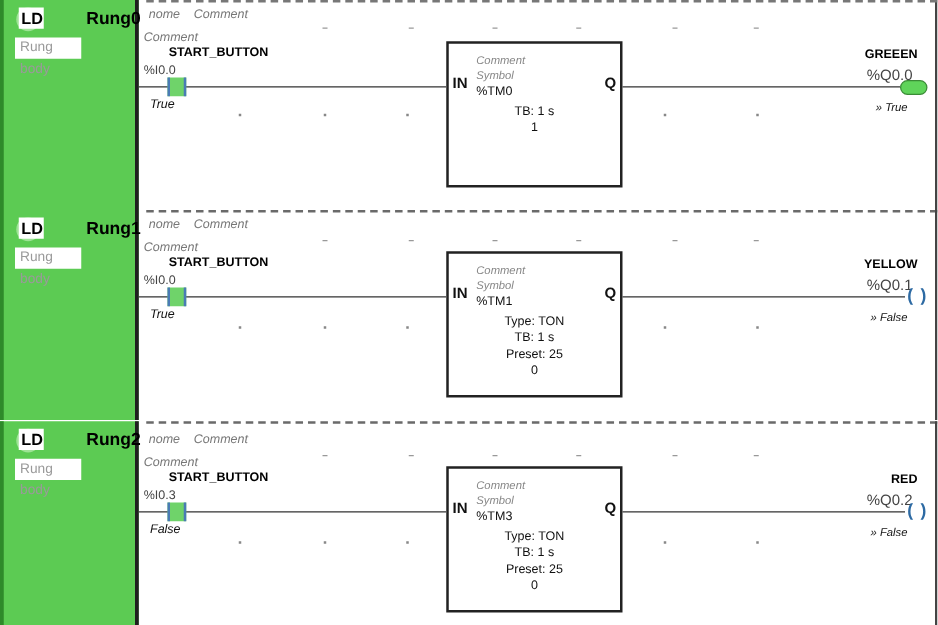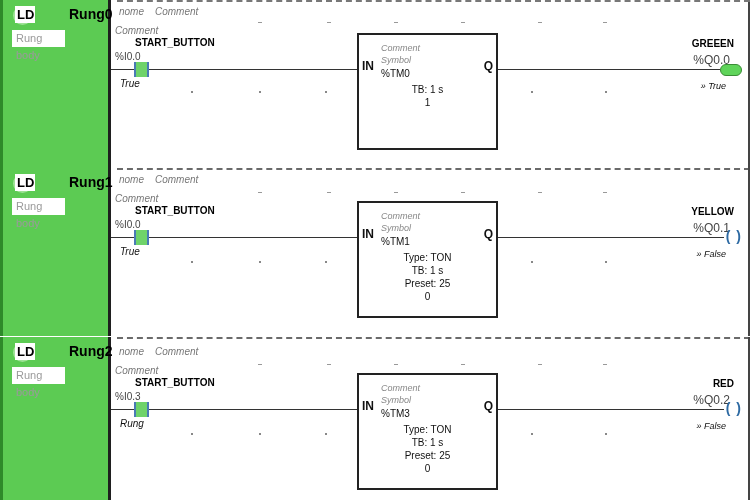--- a/index.html
+++ b/index.html
@@ -207,21 +207,21 @@
     <div class="dash-top"></div>
     <div class="right-rail"></div>
     <span class="rung-label" style="top:9px;">nome</span>
     <span class="rung-comment" style="top:9px;">Comment</span>
 
     <span class="contact-comment" style="top:28px;">Comment</span>
     <span class="contact-symbol" style="top:40px;">START_BUTTON</span>
     <span class="contact-addr" style="top:54px;">%I0.3</span>
     <div class="wire" style="left:0;width:246px;top:72px;"></div>
     <div class="contact" style="top:65px;"></div>
-    <span class="contact-state" style="top:81px;">Rung</span>
+    <span class="contact-state" style="top:81px;">False</span>
 
     <div class="dot" style="left:80px;top:96px;"></div>
     <div class="dot" style="left:148px;top:96px;"></div>
     <div class="dot" style="left:214px;top:96px;"></div>
     <div class="dot" style="left:420px;top:96px;"></div>
     <div class="dot" style="left:494px;top:96px;"></div>
     <div class="tick" style="left:147px;top:27px;"></div>
     <div class="tick" style="left:216px;top:27px;"></div>
     <div class="tick" style="left:283px;top:27px;"></div>
     <div class="tick" style="left:350px;top:27px;"></div>

